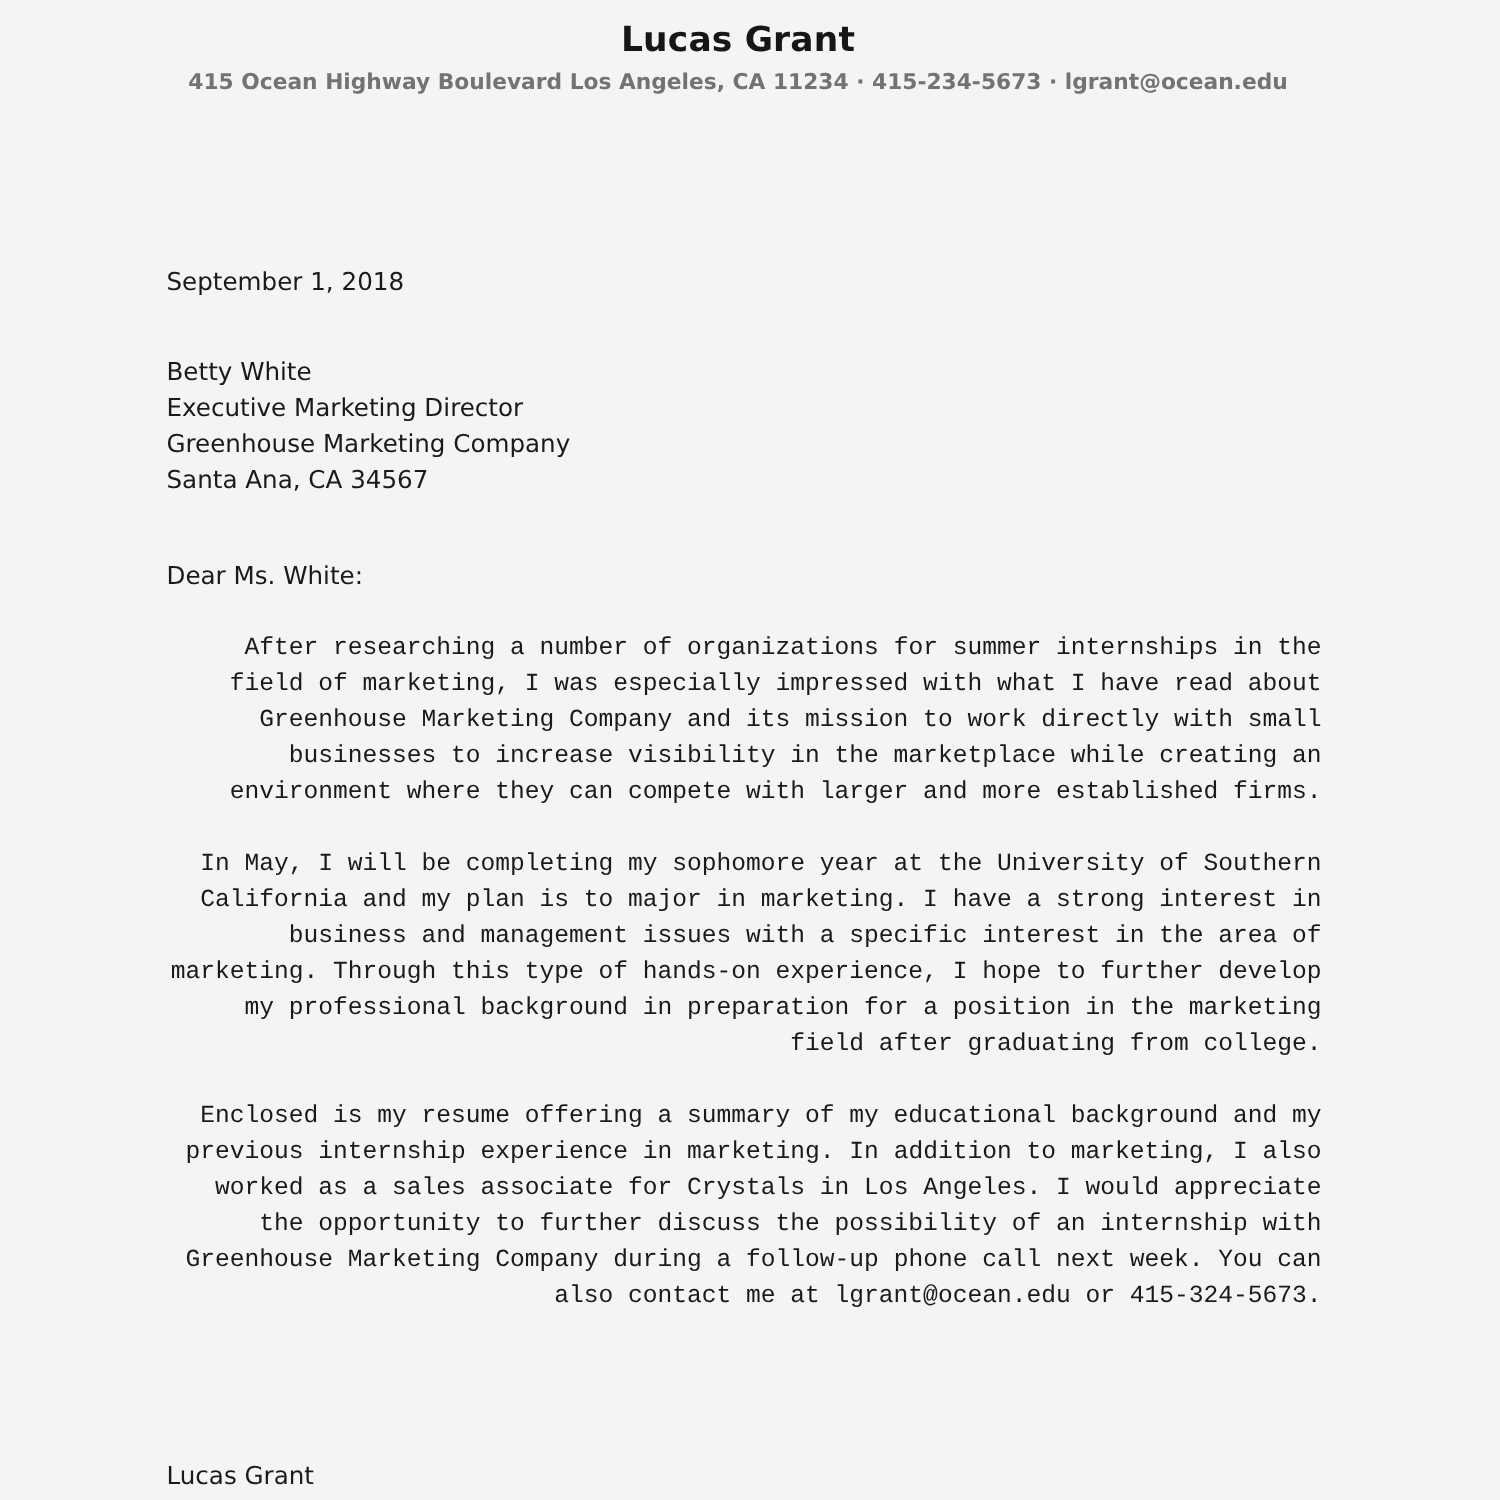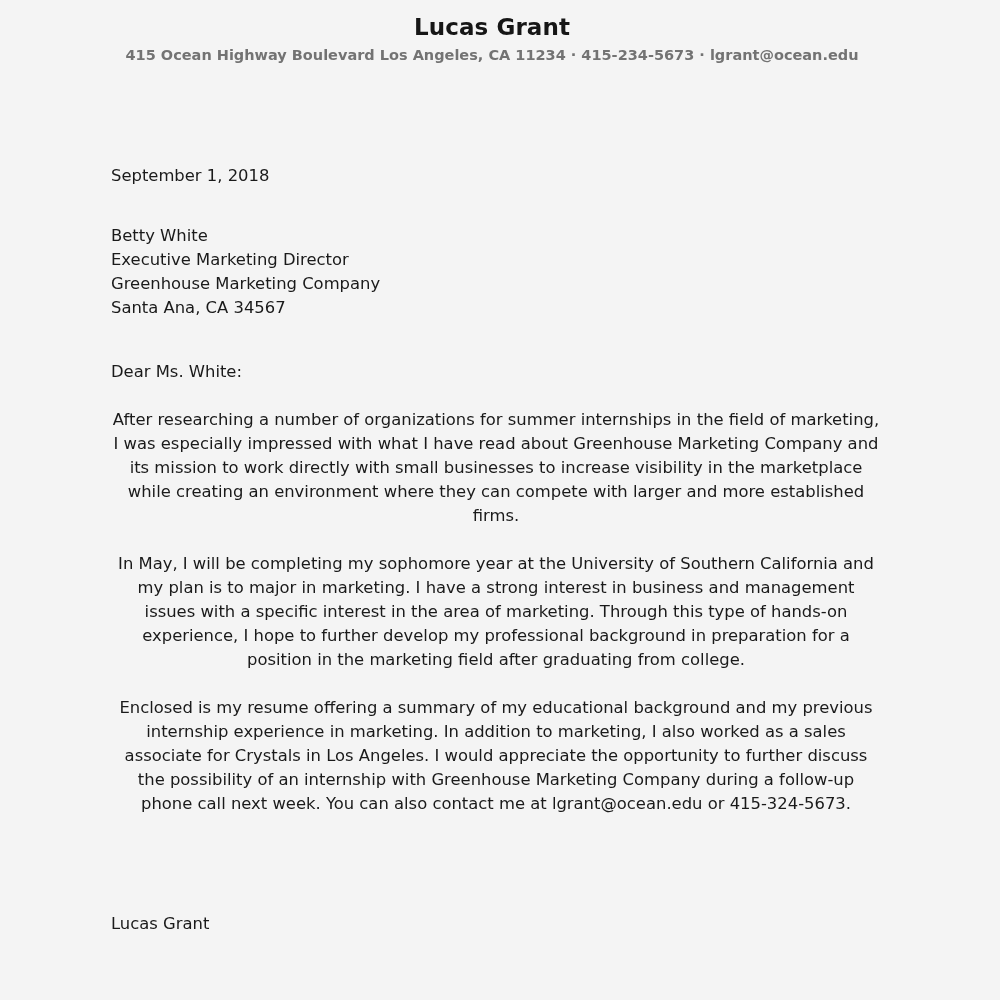--- a/index.html
+++ b/index.html
@@ -46,37 +46,38 @@
   .letter {
     position: absolute;
     left: 111px;
     top: 160px;
     width: 770px;
     font-size: 16.4px;
     line-height: 24px;
   }
 
   .date-line {
-    margin: 4px 0 36px 0;
+    margin: 16px 0 36px 0;
   }
 
   .recipient {
     margin: 0 0 40px 0;
   }
   .recipient div {
     line-height: 24px;
   }
 
   .salutation {
     margin: 0 0 24px 0;
   }
 
   .body-paragraph {
     margin: 0 0 24px 0;
-    text-align: center;
+    text-align: right;
+    font-family: Liberation Mono, monospace;
   }
 
   .closing {
     margin: 0;
   }
 
   .signature-gap {
     height: 72px;
   }
 

